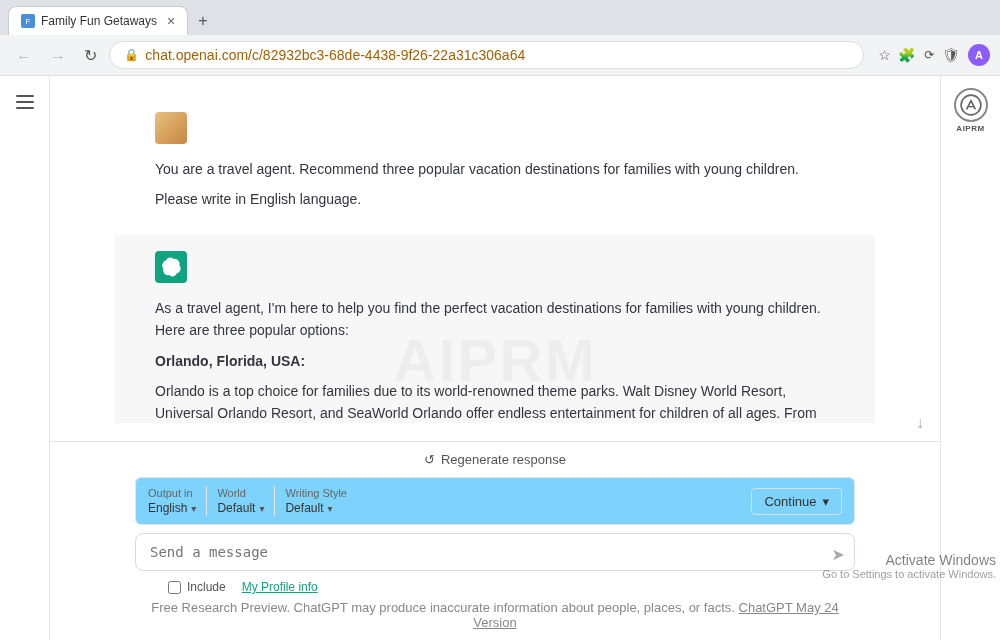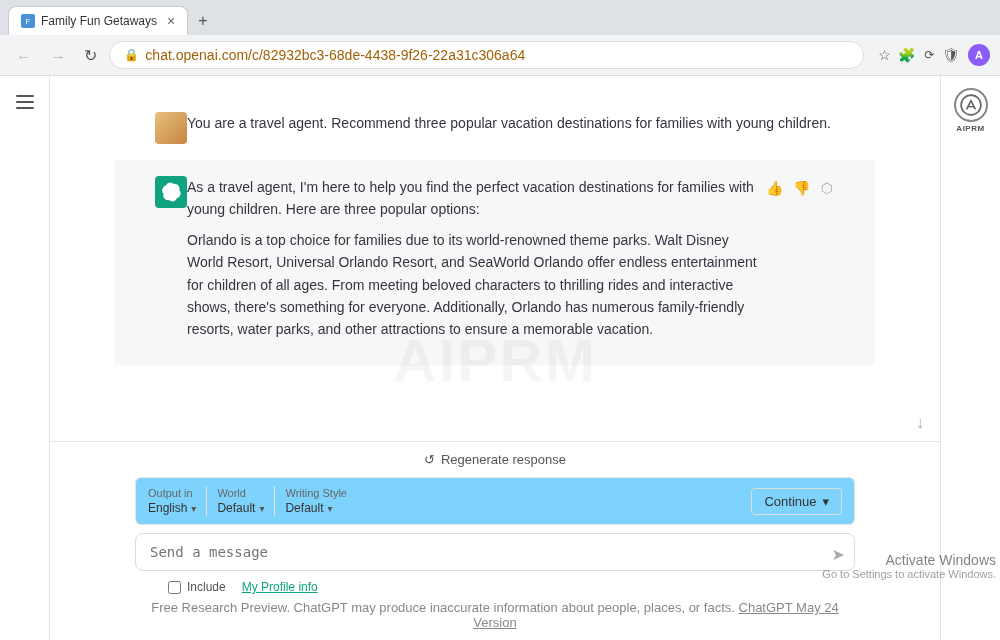--- a/index.html
+++ b/index.html
@@ -25,21 +25,21 @@
 
     
     .sidebar-panel { width: 50px; display: flex; flex-direction: column; align-items: center; padding-top: 12px; border-right: 1px solid #e5e5e5; }
     .sidebar-toggle { width: 28px; height: 28px; cursor: pointer; display: flex; align-items: center; justify-content: center; color: #555; }
 
     
     .chat-area { flex: 1; display: flex; flex-direction: column; position: relative; overflow: hidden; }
     .messages-container { flex: 1; overflow-y: auto; padding: 20px 0; }
 
     
-    .message { display: flex; padding: 16px 40px; max-width: 900px; margin: 0 auto; width: 100%; }
+    .message { display: flex; padding: 16px 40px; gap: 14px; max-width: 900px; margin: 0 auto; width: 100%; flex-direction: column; }
     .message.user { background: #fff; }
     .message.assistant { background: #f7f7f8; }
     .assistant-avatar { background: #10a37f; width: 32px; height: 32px; border-radius: 4px; display: flex; align-items: center; justify-content: center; }
     .message-content { flex: 1; font-size: 14px; line-height: 1.6; color: #343541; }
     .message-content p { margin-bottom: 8px; }
     .dest-title { font-weight: 600; margin-top: 8px; margin-bottom: 4px; }
     .message-actions { display: flex; gap: 6px; align-items: flex-start; padding-top: 2px; }
     .msg-action-btn { background: none; border: none; cursor: pointer; color: #aaa; font-size: 14px; padding: 2px; }
 
     
@@ -133,31 +133,33 @@
 
   <div class="chat-area">
     <div class="messages-container">
 
       <div class="aiprm-watermark">AIPRM</div>
 
       <div class="message user message-full">
         <div class="user-img-placeholder"></div>
         <div class="message-content">
           <p>You are a travel agent. Recommend three popular vacation destinations for families with young children.</p>
+          <p>Please write in English language.</p>
         </div>
       </div>
 
       <div class="message assistant message-full">
         <div class="assistant-avatar">
           <svg width="20" height="20" viewBox="0 0 41 41" fill="none">
             <path d="M37.532 16.87a9.963 9.963 0 0 0-.856-8.184 10.078 10.078 0 0 0-10.855-4.835 9.964 9.964 0 0 0-6.205-2.799 10.079 10.079 0 0 0-9.542 6.331 9.967 9.967 0 0 0-6.192 4.76 10.079 10.079 0 0 0 1.24 11.817 9.965 9.965 0 0 0 .856 8.185 10.079 10.079 0 0 0 10.855 4.835 9.965 9.965 0 0 0 6.205 2.799 10.079 10.079 0 0 0 9.542-6.331 9.967 9.967 0 0 0 6.192-4.76 10.079 10.079 0 0 0-1.24-11.818z" fill="white"></path>
           </svg>
         </div>
         <div class="message-content">
           <p>As a travel agent, I'm here to help you find the perfect vacation destinations for families with young children. Here are three popular options:</p>
+          <p class="dest-title">Orlando, Florida, USA:</p>
           <p>Orlando is a top choice for families due to its world-renowned theme parks. Walt Disney World Resort, Universal Orlando Resort, and SeaWorld Orlando offer endless entertainment for children of all ages. From meeting beloved characters to thrilling rides and interactive shows, there's something for everyone. Additionally, Orlando has numerous family-friendly resorts, water parks, and other attractions to ensure a memorable vacation.</p>
 
         </div>
         <div class="message-actions">
           <button class="msg-action-btn" title="Good response">👍</button>
           <button class="msg-action-btn" title="Bad response">👎</button>
           <button class="msg-action-btn" title="Copy">⬡</button>
         </div>
       </div>
 

